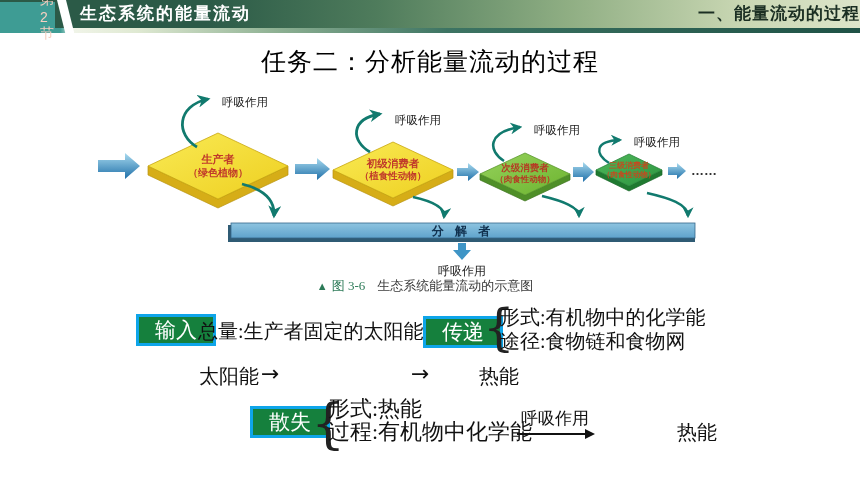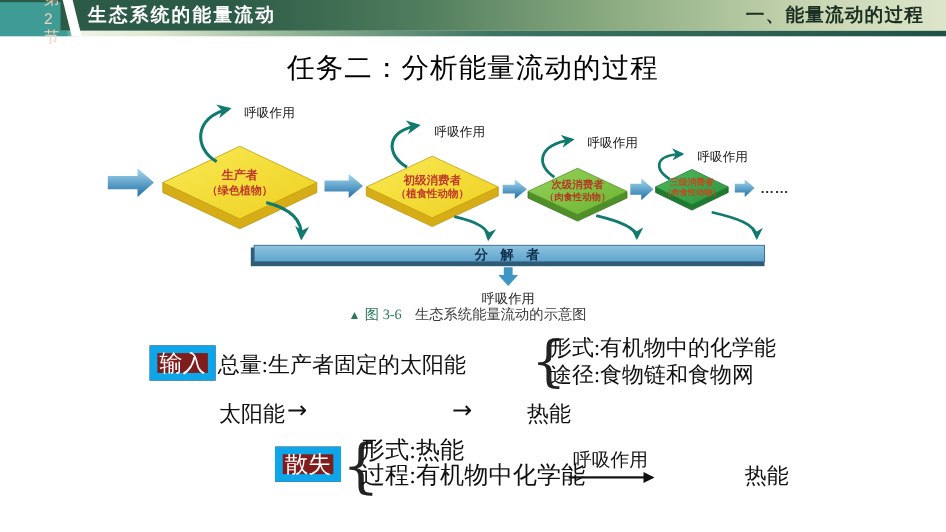--- a/index.html
+++ b/index.html
@@ -11,37 +11,37 @@
   .header { position:absolute; top:0; left:0; width:860px; height:28px;
     background:linear-gradient(90deg,#2b5a47 0%,#2b5a47 24%,#4f7c5c 44%,#8fae83 66%,#c8d6b2 86%,#dde5ca 100%); }
   .header-strip { position:absolute; top:28px; left:0; width:860px; height:5px;
     background:linear-gradient(90deg,#3e9c94 0%,#3e9c94 7%,#f0f4e8 8.5%,#dfe9d2 16%,#8eb193 32%,#3d7463 52%,#1f5246 100%); }
   .badge { position:absolute; top:2px; left:0; width:55px; height:29px; background:#3e9c94;
     color:#f6cfc0; font-size:14px; display:flex; align-items:center; justify-content:center;padding-left:40px; }
   .badge-slash { position:absolute; top:0; left:57px; width:9px; height:33px; background:#ffffff;
     transform:skewX(14deg); transform-origin:top left; }
   .header-title { left:80px; top:0; height:16px; line-height:28px; color:#ffffff;
     font-weight:bold; font-size:17px; letter-spacing:2px; }
-  .header-right { right:20px; top:0; height:28px; line-height:28px; color:#1b2f23;
+  .header-right { right:0; top:0; height:28px; line-height:28px; color:#1b2f23;
     font-weight:bold; font-size:17px; letter-spacing:1px; }
 
   
   .task-title { top:45px; left:0; width:860px; text-align:center; font-size:25px; color:#000;
     font-family:"Liberation Serif","DejaVu Serif",serif; letter-spacing:1px; }
 
   
   .caption { top:277px; left:0; width:850px; text-align:center;
     font-family:"Liberation Serif","DejaVu Serif",serif; font-size:13px; color:#3a3a3a; }
   .caption .grn { color:#2c7a57; }
   .caption .marker { font-size:11px; margin-right:4px; }
   .caption .fig { margin-right:12px; }
 
   
   .serif { font-family:"Liberation Serif","DejaVu Serif",serif; color:#111; }
-  .gbox { background:#7f1d1d; border:7px solid #0ea5e9; color:#fff; width:60px; height:32px;
+  .gbox { background:#15803d; border:3px solid #0ea5e9; color:#fff; width:80px; height:32px;
     display:flex; align-items:center; justify-content:center; font-size:21px;
     font-family:"Liberation Serif","DejaVu Serif",serif; }
   .brace { font-family:"DejaVu Serif",serif; color:#222; font-weight:400; }
   .t20 { font-size:20px; }
   .t19 { font-size:22px; }
   .lines23 > div { line-height:23.5px; }
   .lines23b > div { line-height:23px; }
   .arrowchar { font-size:22px; color:#111; font-family:"DejaVu Sans",sans-serif; }
   .harrow { position:relative; height:2px; background:#111; }
   .harrow::after { content:""; position:absolute; right:-2px; top:-4px;
@@ -143,20 +143,21 @@
     <text x="372" y="190" text-anchor="middle" font-size="12" fill="#222">呼吸作用</text>
   </svg>
 
   <div class="abs caption">
     <span class="grn marker">▲</span><span class="grn fig">图 3-6</span><span>生态系统能量流动的示意图</span>
   </div>
 
   <div class="abs gbox" style="left:136px; top:314px;">输入</div>
   <div class="abs serif t20" style="left:198px; top:318px;">总量:生产者固定的太阳能</div>
 
+  <div class="abs gbox" style="left:423px; top:316px;">传递</div>
   <div class="abs brace" style="left:483px; top:303px; font-size:50px; line-height:50px;">{</div>
   <div class="abs serif t20 lines23" style="left:500px; top:306px;font-family:Liberation Serif, serif;">
     <div>形式:有机物中的化学能</div>
     <div>途径:食物链和食物网</div>
   </div>
 
   <div class="abs serif t20" style="left:199px; top:363px;">太阳能</div>
   <div class="abs arrowchar" style="left:261px; top:361px;">→</div>
   <div class="abs arrowchar" style="left:411px; top:361px;">→</div>
   <div class="abs serif t20" style="left:479px; top:363px;">热能</div>

